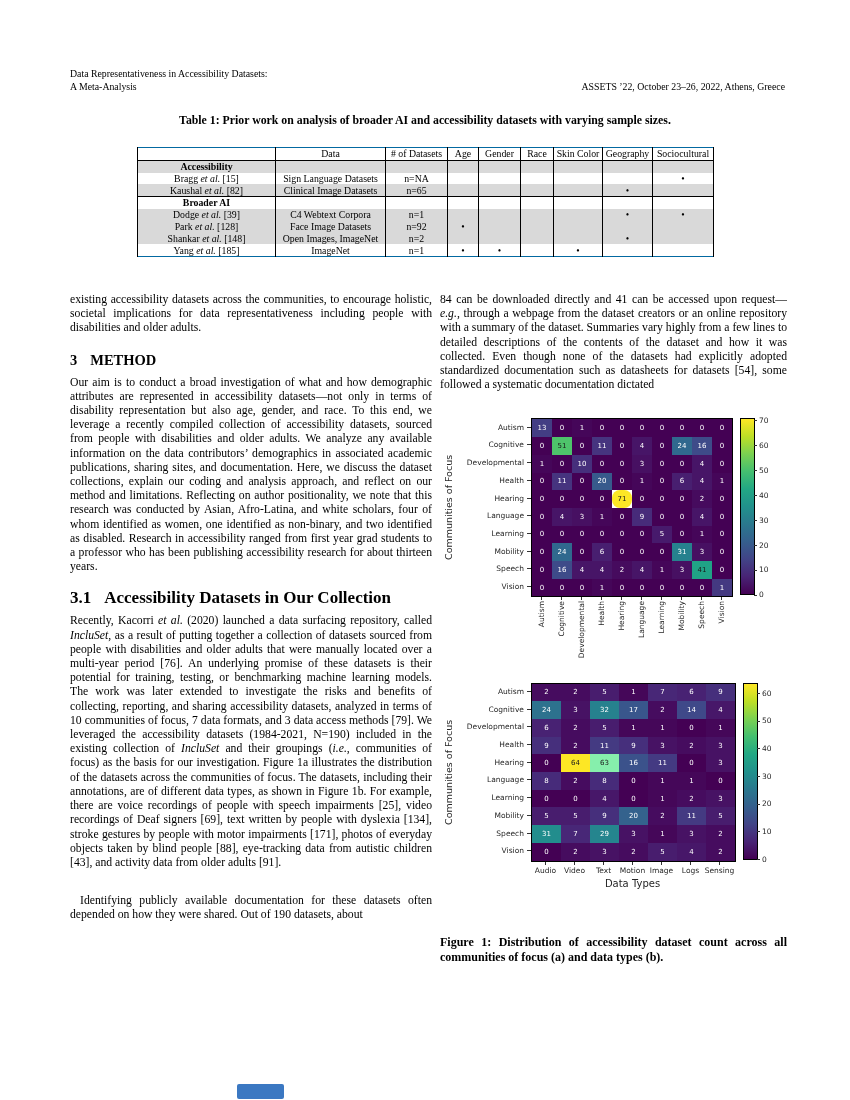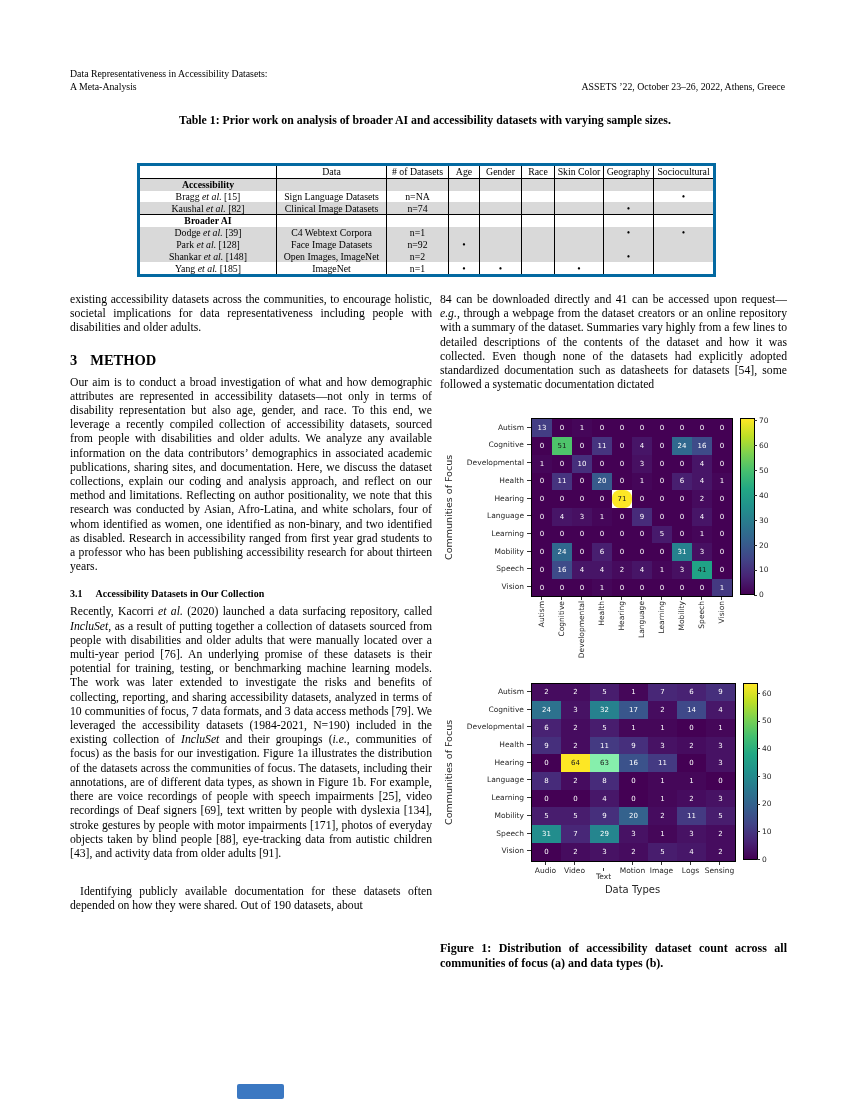--- a/index.html
+++ b/index.html
@@ -9,32 +9,32 @@
   .rhead{position:absolute;left:70px;right:65px;top:68px;font-size:9.8px;line-height:12.5px;}
   .rh-left{float:left;}
   .rh-right{float:right;margin-top:12.5px;}
   
   .tcap{position:absolute;left:0;right:0;top:113px;text-align:center;font-weight:bold;font-size:11.8px;}
   
   table.prior{position:absolute;left:137px;top:147px;width:576px;border-collapse:collapse;
         table-layout:fixed;font-size:9.8px;line-height:11.4px;}
   table.prior td, table.prior th{padding:0 2px;text-align:center;font-weight:normal;
         border-left:1px solid #000;border-right:1px solid #000;height:11.8px;overflow:hidden;white-space:nowrap;}
-  table.prior{border:3px solid #0369a1;margin-top:16px;}
+  table.prior{border:1px solid #0369a1;}
   table.prior thead th{border-bottom:1px solid #000;}
   table.prior tr.shade td{background:#d9d9d9;}
   table.prior tr.rule-top td{border-top:1px solid #000;}
   table.prior tr.section td{font-weight:bold;}
   
   .colL{position:absolute;left:70px;top:293px;width:362px;}
   .colR{position:absolute;left:440px;top:293px;width:347px;}
   .para{margin:0;font-size:11.7px;line-height:14.2px;text-align:justify;}
   .para.indent{text-indent:10px;margin-top:24px;}
   .sec-h1{margin:16px 0 7px 0;font-size:14.5px;font-weight:bold;}
-  .sec-h2{margin:14px 0 6px 0;font-size:10px;font-weight:bold;}
+  .sec-h2{margin:14px 0 6px 0;font-size:17px;font-weight:bold;}
   .sec-h1 .num,.sec-h2 .num{display:inline-block;margin-right:13px;}
   
   .figwrap{margin-top:26px;font-family:"DejaVu Sans", sans-serif;color:#262626;}
   .hm-fig{position:relative;margin-bottom:24px;}
   .hm-body{display:flex;align-items:stretch;}
   .hm-ylabel{width:16px;display:flex;align-items:center;justify-content:center;
        font-size:9.5px;writing-mode:vertical-rl;transform:rotate(180deg);text-align:center;}
   .hm-rowlabels{width:75px;display:flex;flex-direction:column;}
   .hm-rowlabel{flex:1;display:flex;align-items:center;justify-content:flex-end;font-size:7.5px;}
   .hm-rowlabel .tick{width:4px;height:1px;background:#333;margin-left:3px;}
@@ -113,21 +113,21 @@
           <td></td>
           <td></td>
           <td></td>
           <td></td>
           <td></td>
           <td>•</td>
         </tr>
         <tr class="shade">
           <td>Kaushal <i>et al.</i> [82]</td>
           <td>Clinical Image Datasets</td>
-          <td>n=74</td>
+          <td>n=65</td>
           <td></td>
           <td></td>
           <td></td>
           <td></td>
           <td>•</td>
           <td></td>
         </tr>
         <tr class="section rule-top">
           <td>Broader AI</td>
           <td></td>
@@ -535,21 +535,21 @@
             </div>
             <div class="hm-xrow" style="width: 203px;">
               <div class="hm-xslot" style="width: 29px;">
                 <span class="vtick"></span>
                 <span class="hm-xlabel-h">Audio</span>
               </div>
               <div class="hm-xslot" style="width: 29px;">
                 <span class="vtick"></span>
                 <span class="hm-xlabel-h">Video</span>
               </div>
-              <div class="hm-xslot" style="width: 29px; margin-top: 6px;">
+              <div class="hm-xslot" style="width: 29px;">
                 <span class="vtick"></span>
                 <span class="hm-xlabel-h">Text</span>
               </div>
               <div class="hm-xslot" style="width: 29px;">
                 <span class="vtick"></span>
                 <span class="hm-xlabel-h">Motion</span>
               </div>
               <div class="hm-xslot" style="width: 29px;">
                 <span class="vtick"></span>
                 <span class="hm-xlabel-h">Image</span>

